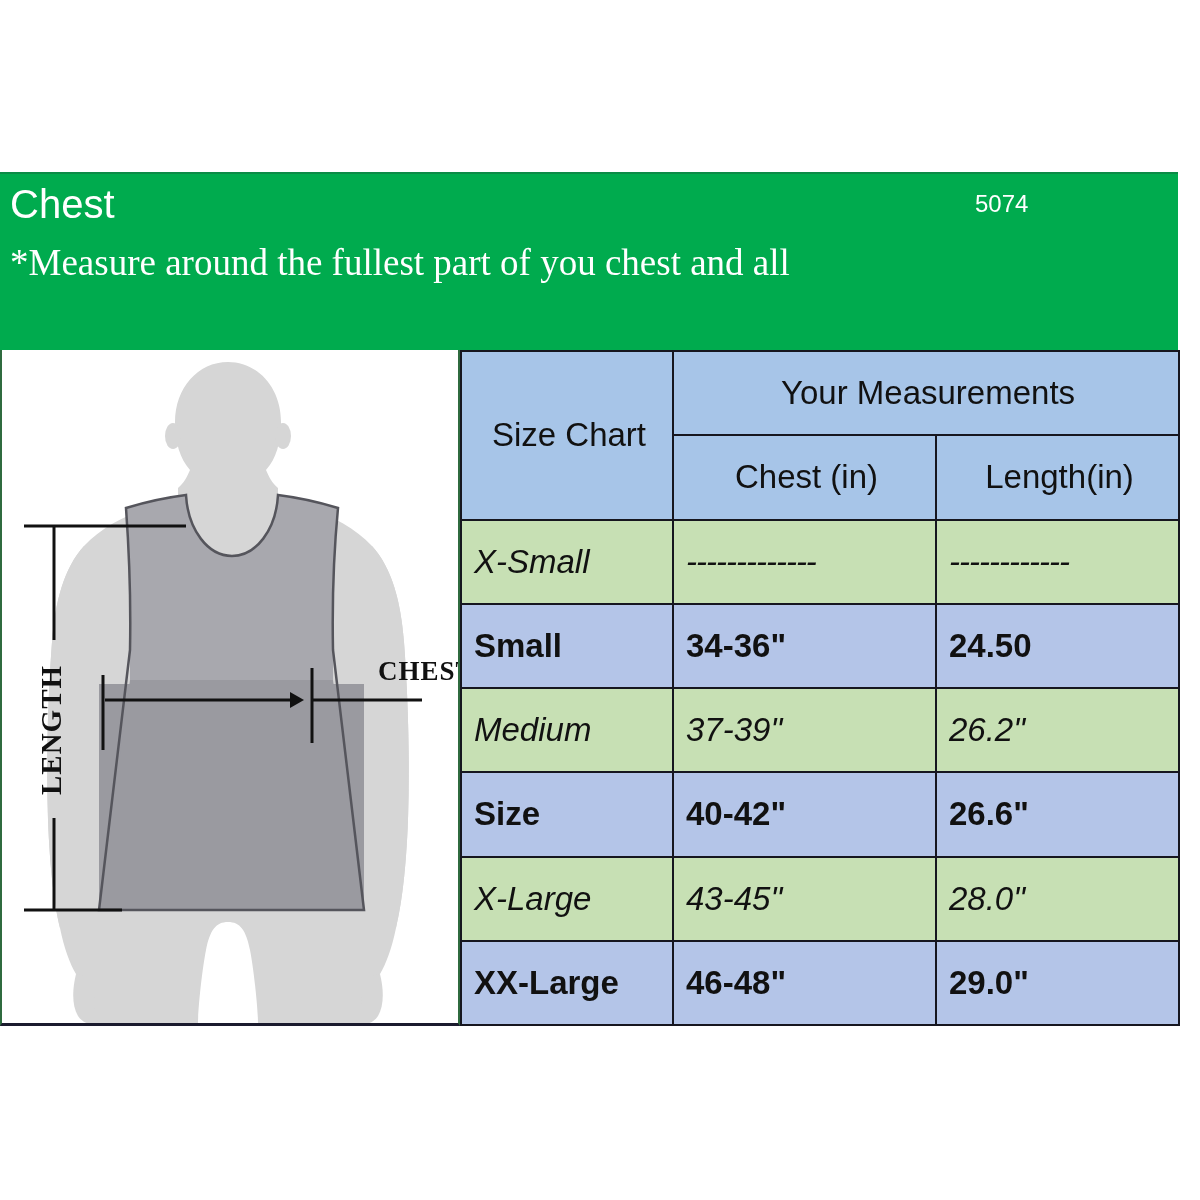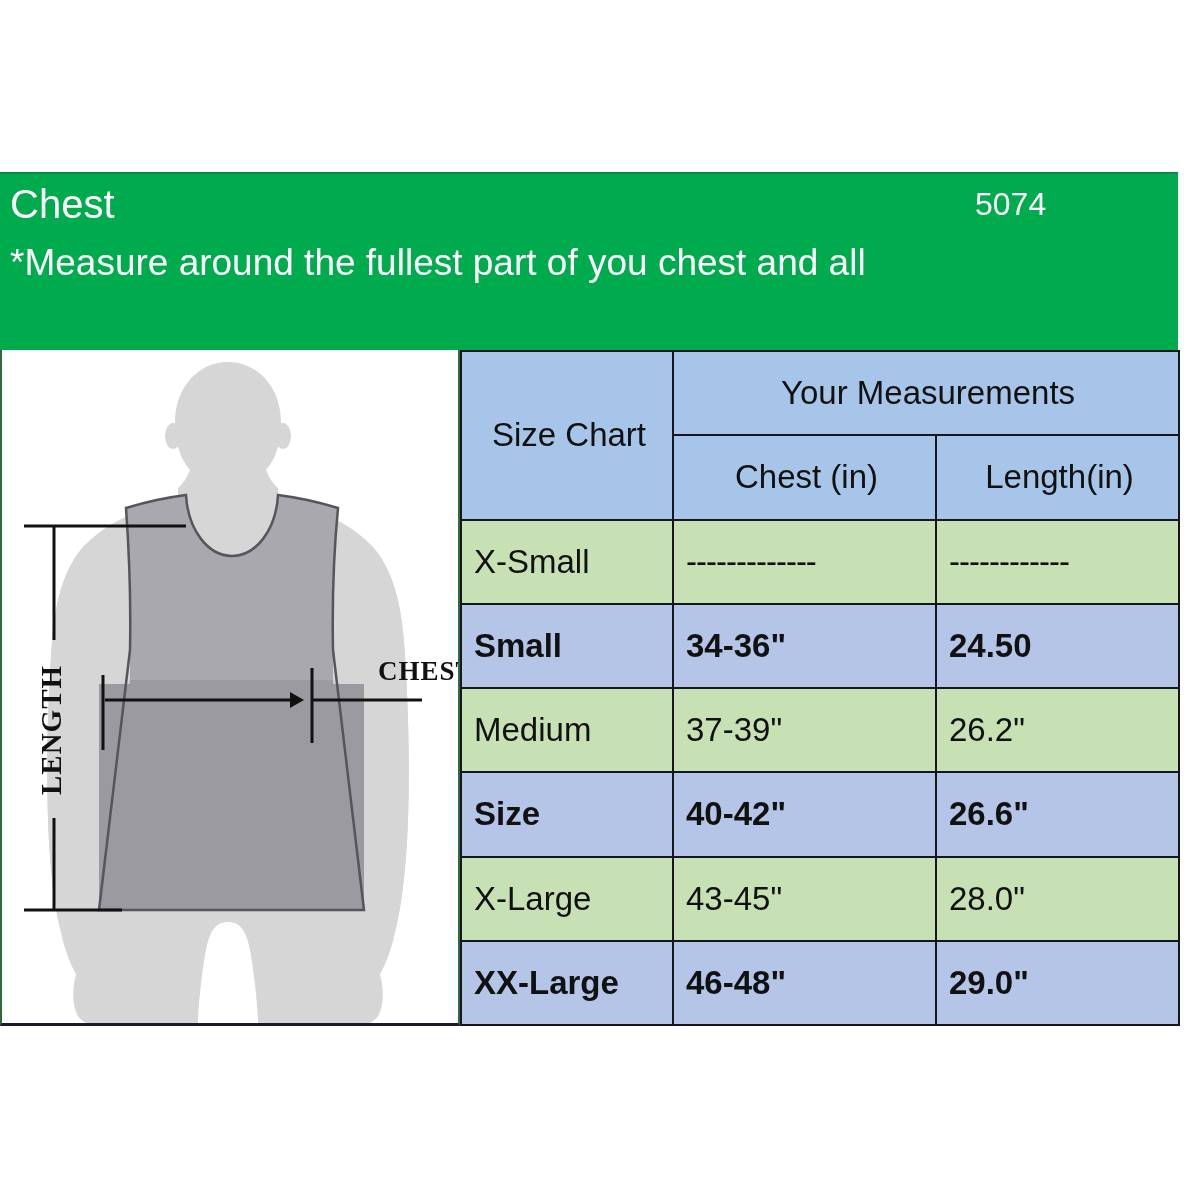--- a/index.html
+++ b/index.html
@@ -47,29 +47,30 @@
     color: #ffffff;
     font-size: 40px;
     line-height: 52px;
     white-space: nowrap;
   }
   .banner-code {
     position: absolute;
     left: 965px;
     top: 0;
     color: #ffffff;
-    font-size: 32px;
+    font-size: 24px;
     line-height: 52px;
     white-space: nowrap;
   }
   .banner-note {
     color: #ffffff;
     font-size: 37px;
     line-height: 58px;
     white-space: nowrap;
+    font-family: Liberation Serif, serif;
   }
 
   
   #lower {
     position: absolute;
     left: 0;
     top: 350px;
     width: 1178px;
     height: 676px;
   }
@@ -117,21 +118,21 @@
   .col-length { width: 243px; }
 
   .hdr {
     background: #a7c5e8;
     text-align: center;
   }
   .hdr-merged {
     text-align: center;
     padding-left: 0;
   }
-  .row-green { background: #c7e0b4; }
+  .row-green { background: #c7e0b4; font-style: italic; }
   .row-blue  { background: #b4c5e8; font-weight: bold; }
 
   .dash-cell { letter-spacing: -1px; }
 </style>
 </head>
 <body>
 
 <div id="canvas">
 
   <div id="banner">

